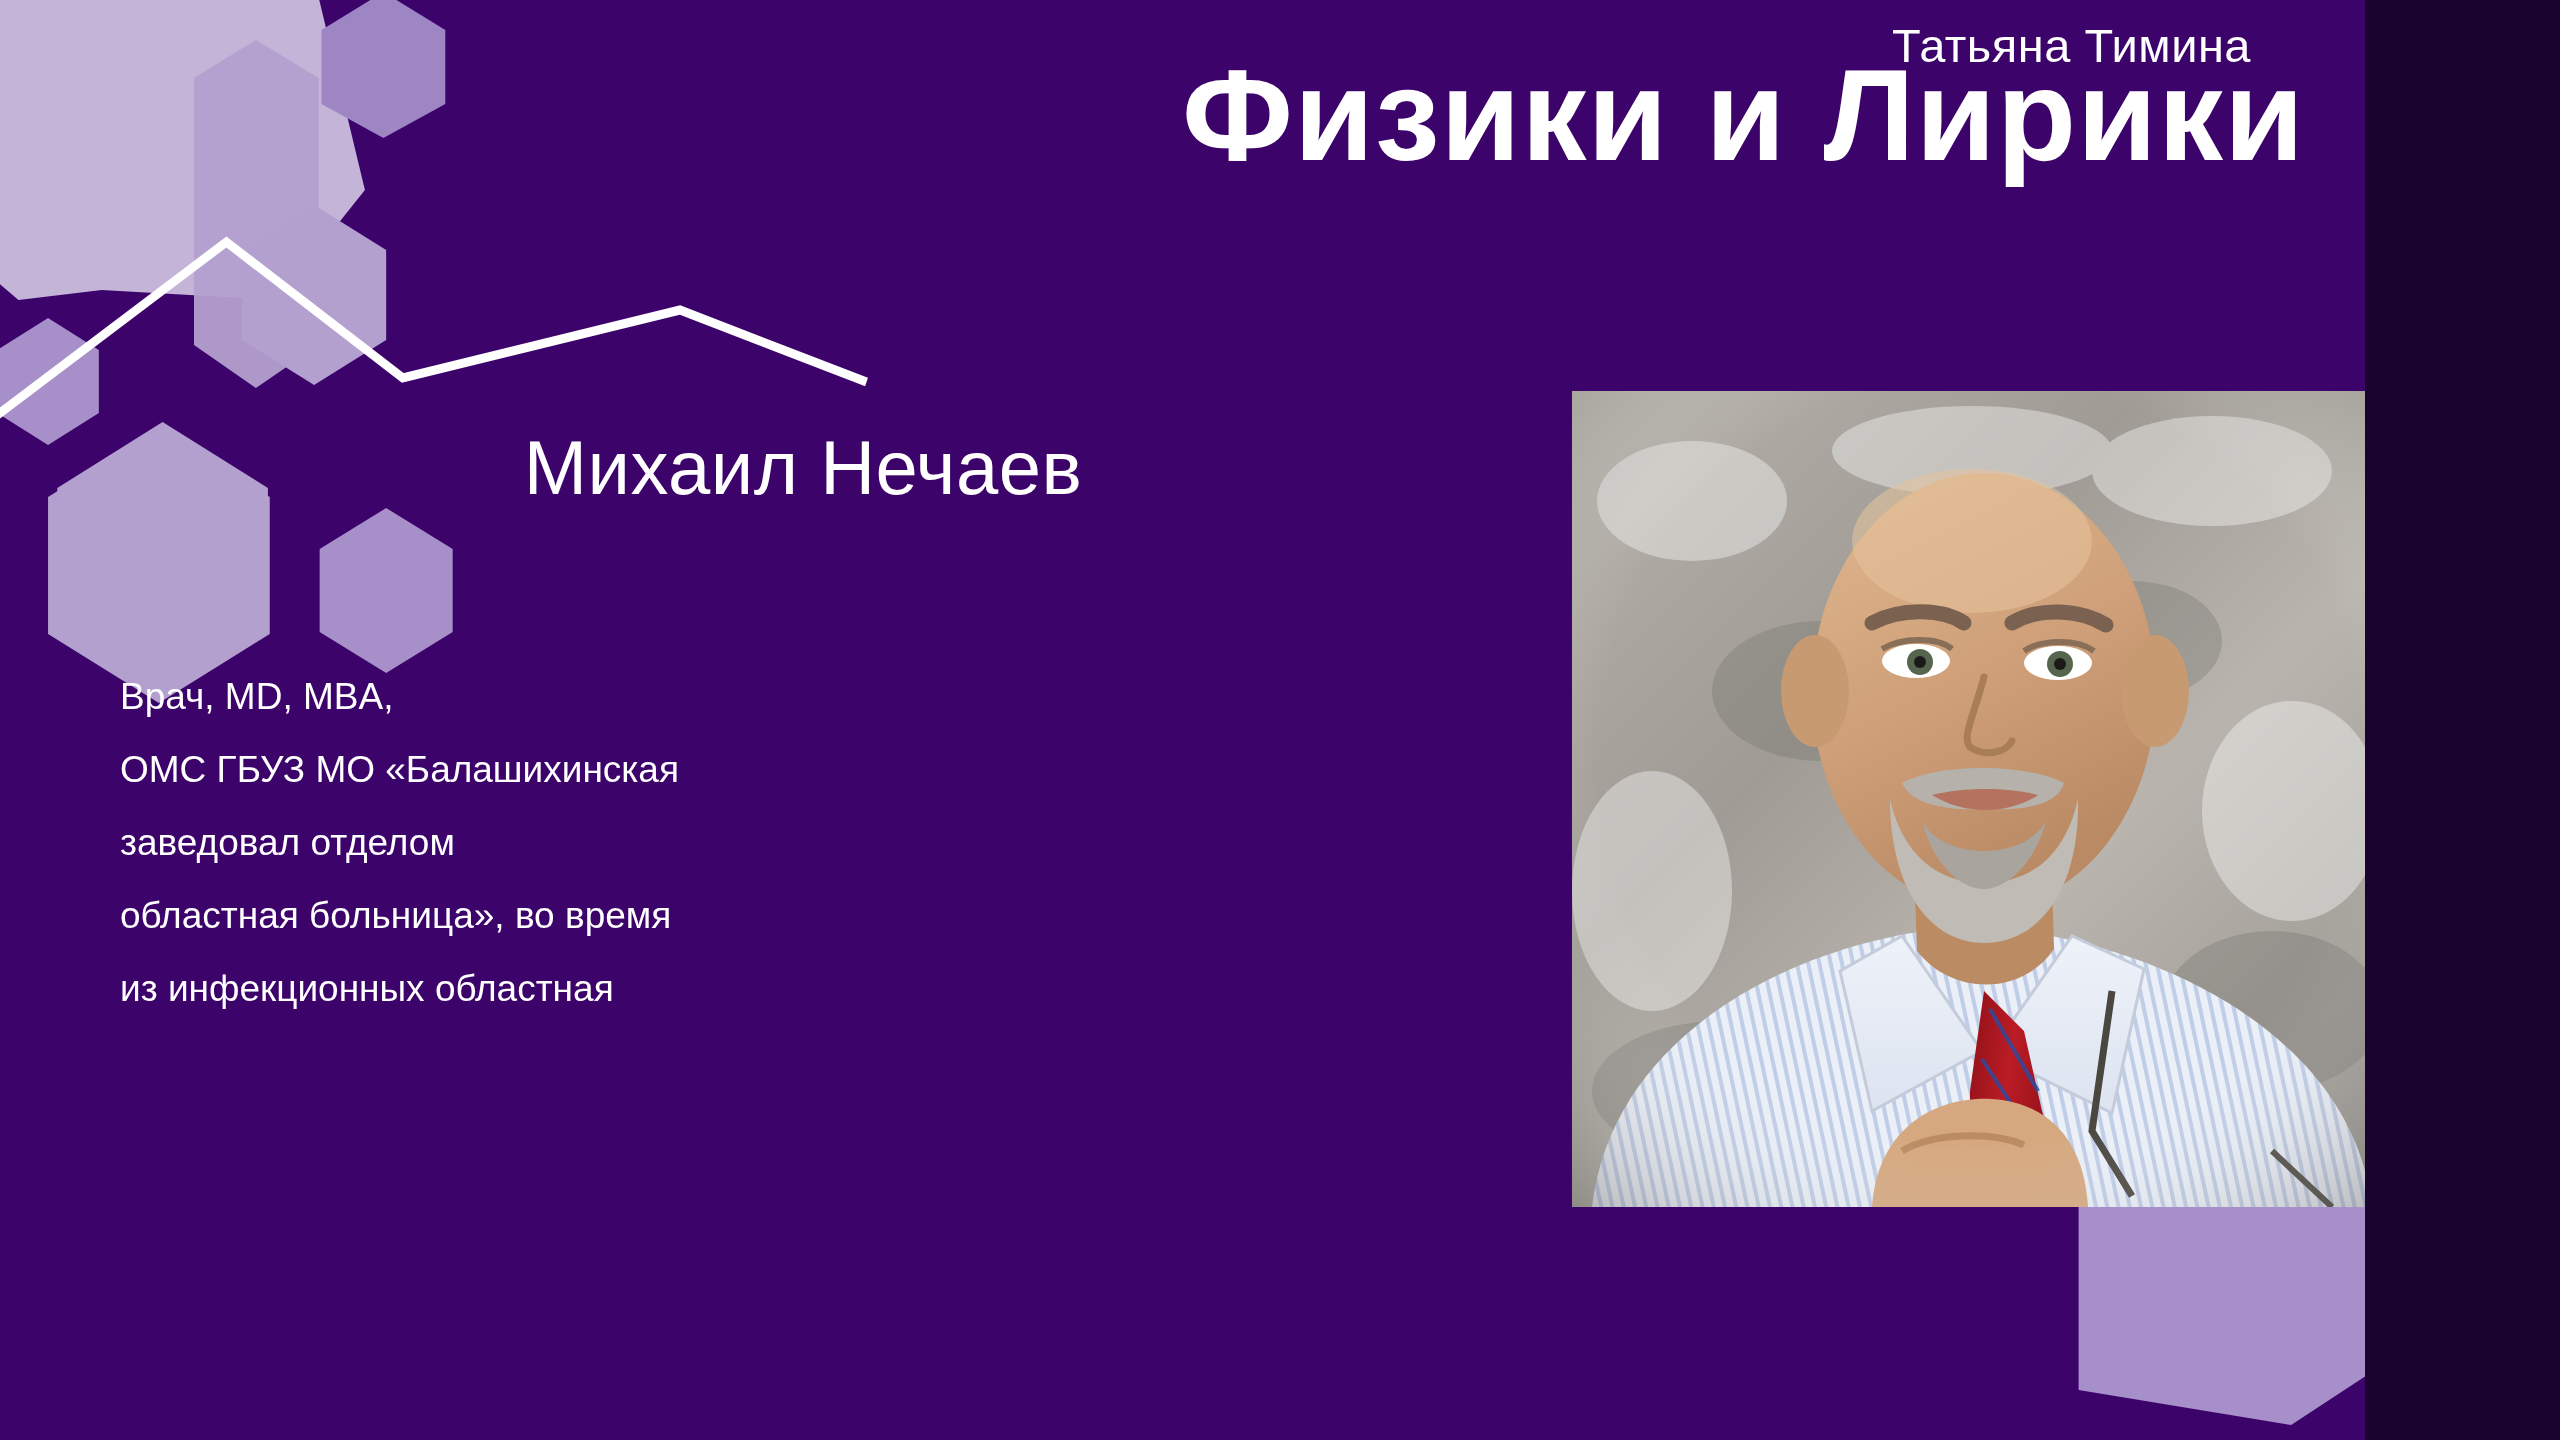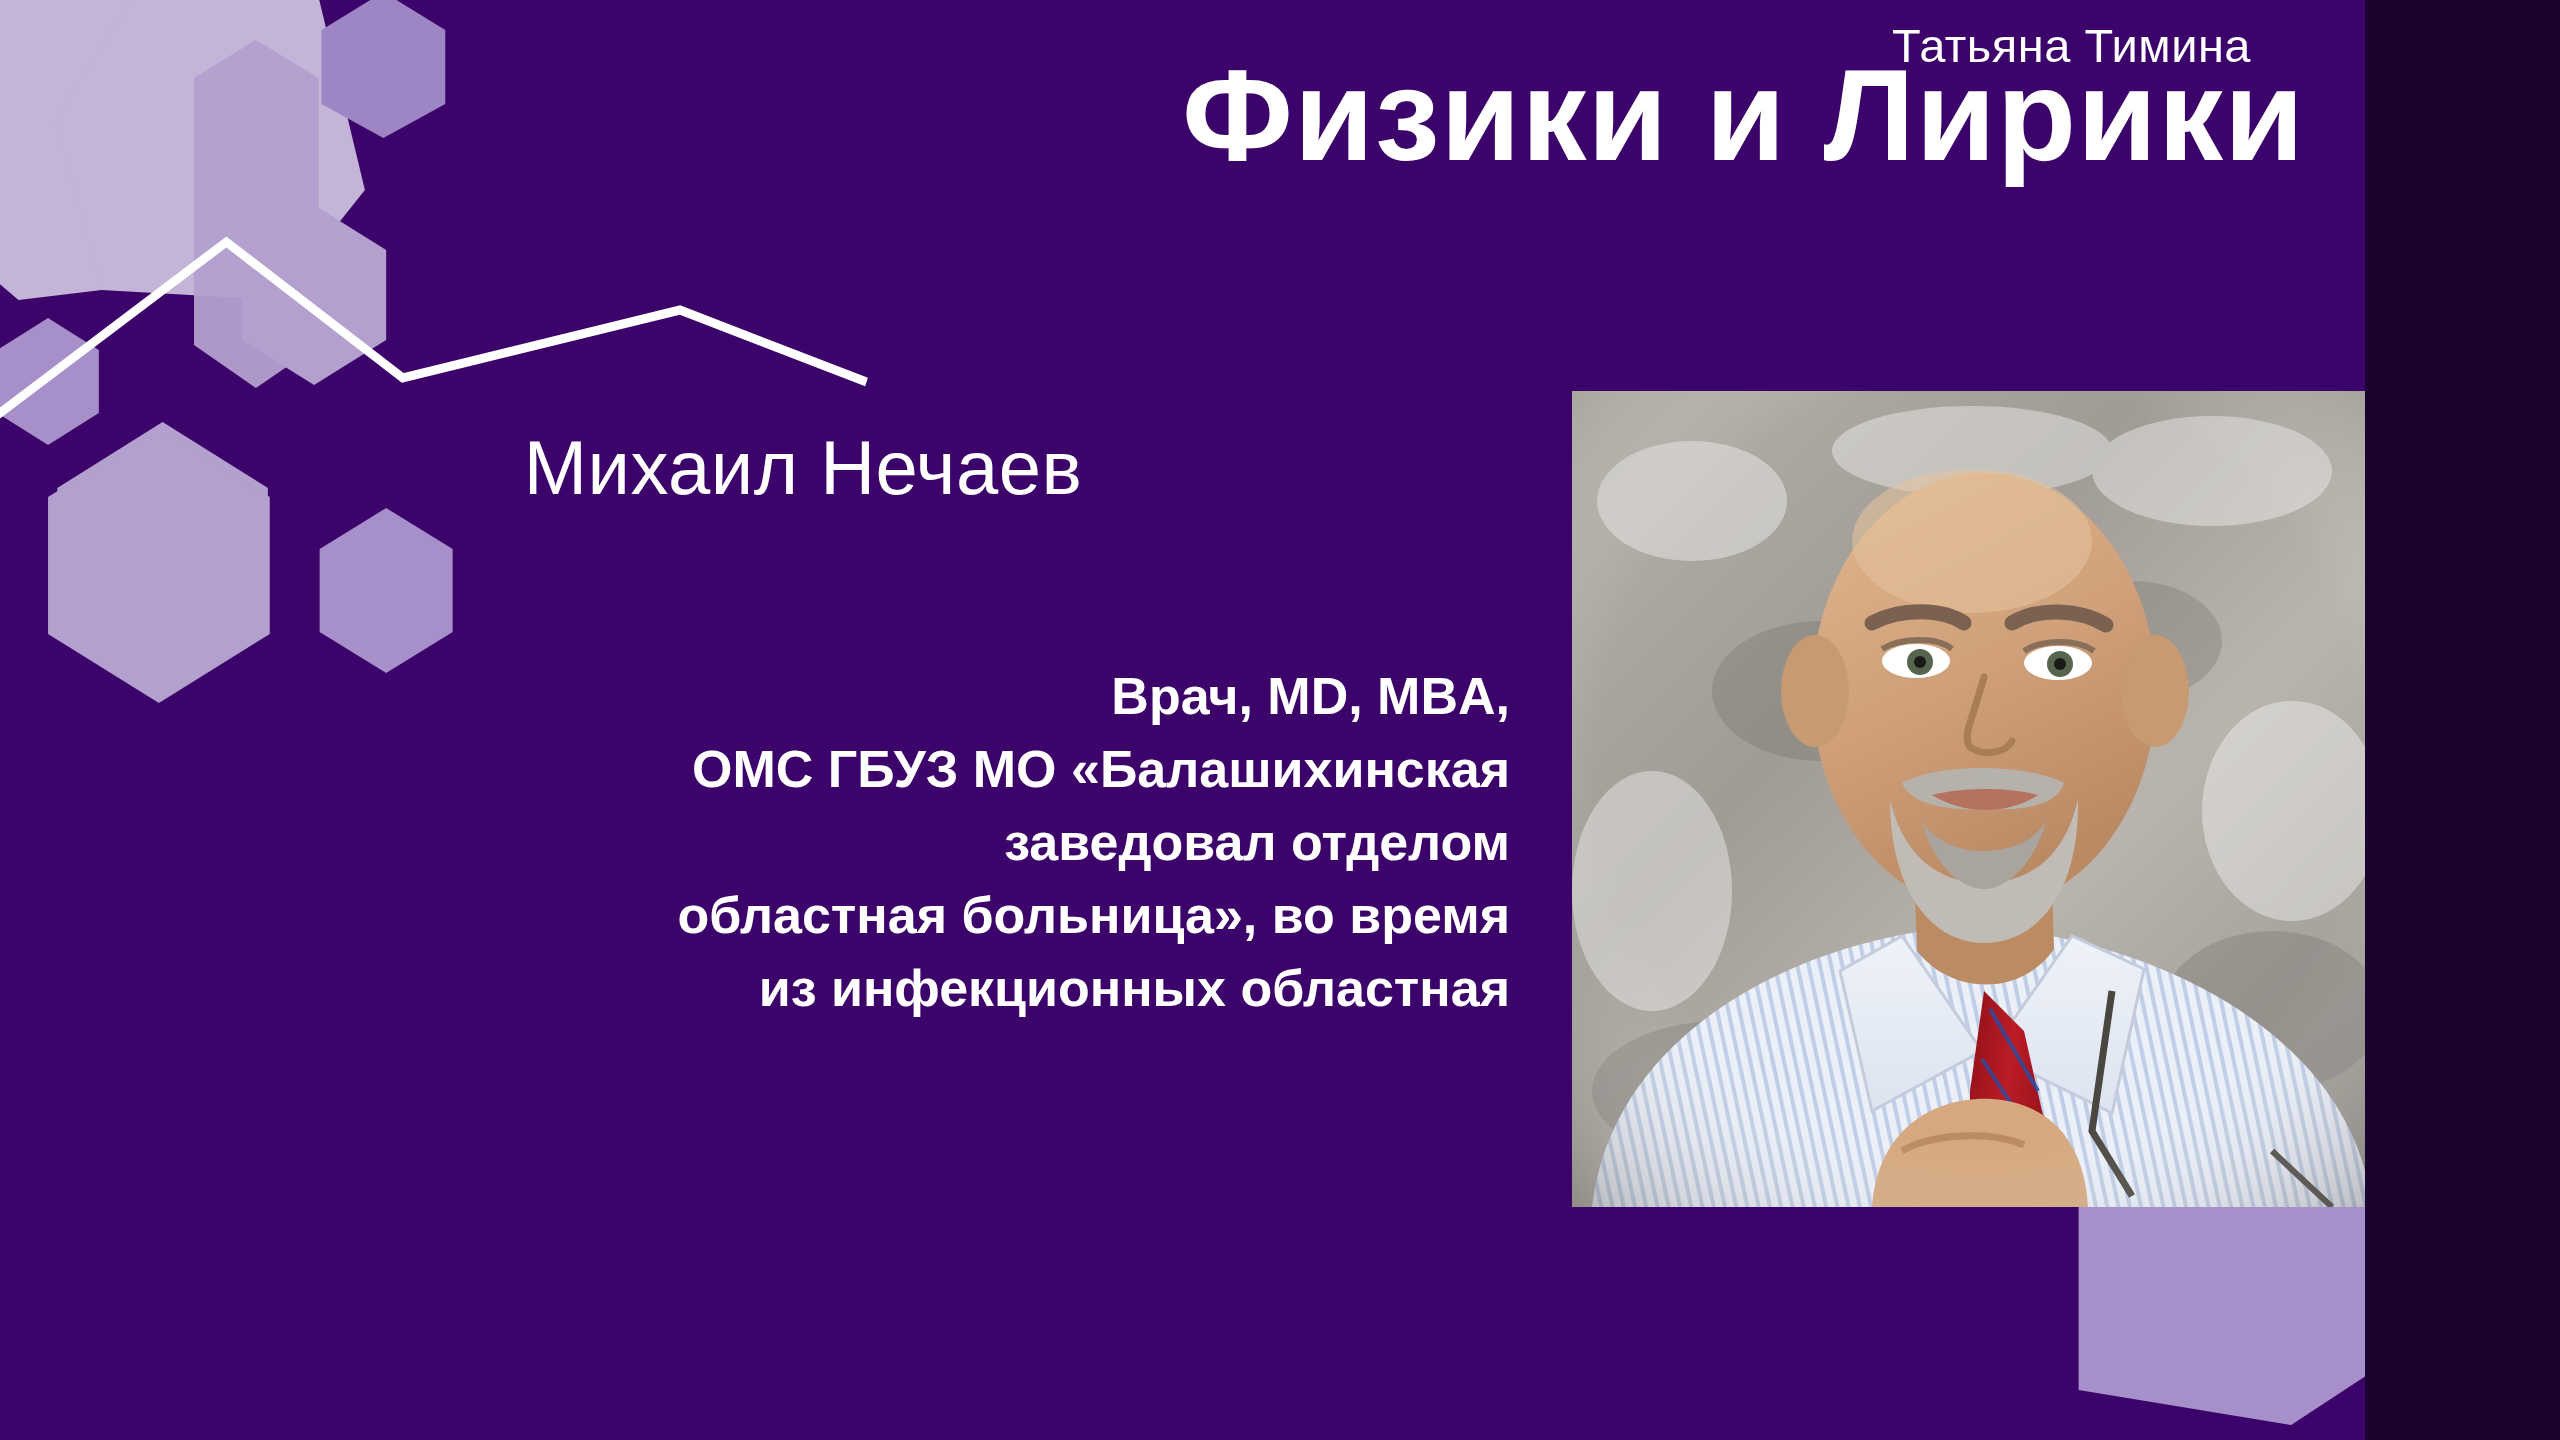--- a/index.html
+++ b/index.html
@@ -55,25 +55,25 @@
     line-height: 1.0;
     font-weight: 400;
     letter-spacing: 0.5px;
     padding-left: 48px;
   }
   #bio {
     position: absolute;
     left: 120px;
     top: 660px;
     width: 1390px;
-    text-align: right;
-    color: #ffffff;
-    font-size: 52px;
+    text-align: left;
+    color: #ffffff;
+    font-size: 37px;
     line-height: 73px;
-    font-weight: 700;
+    font-weight: 400;
   }
   #bio .bio-line {
     display: block;
     white-space: nowrap;
   }
   
   #photo-frame {
     position: absolute;
     left: 1572px;
     top: 391px;

